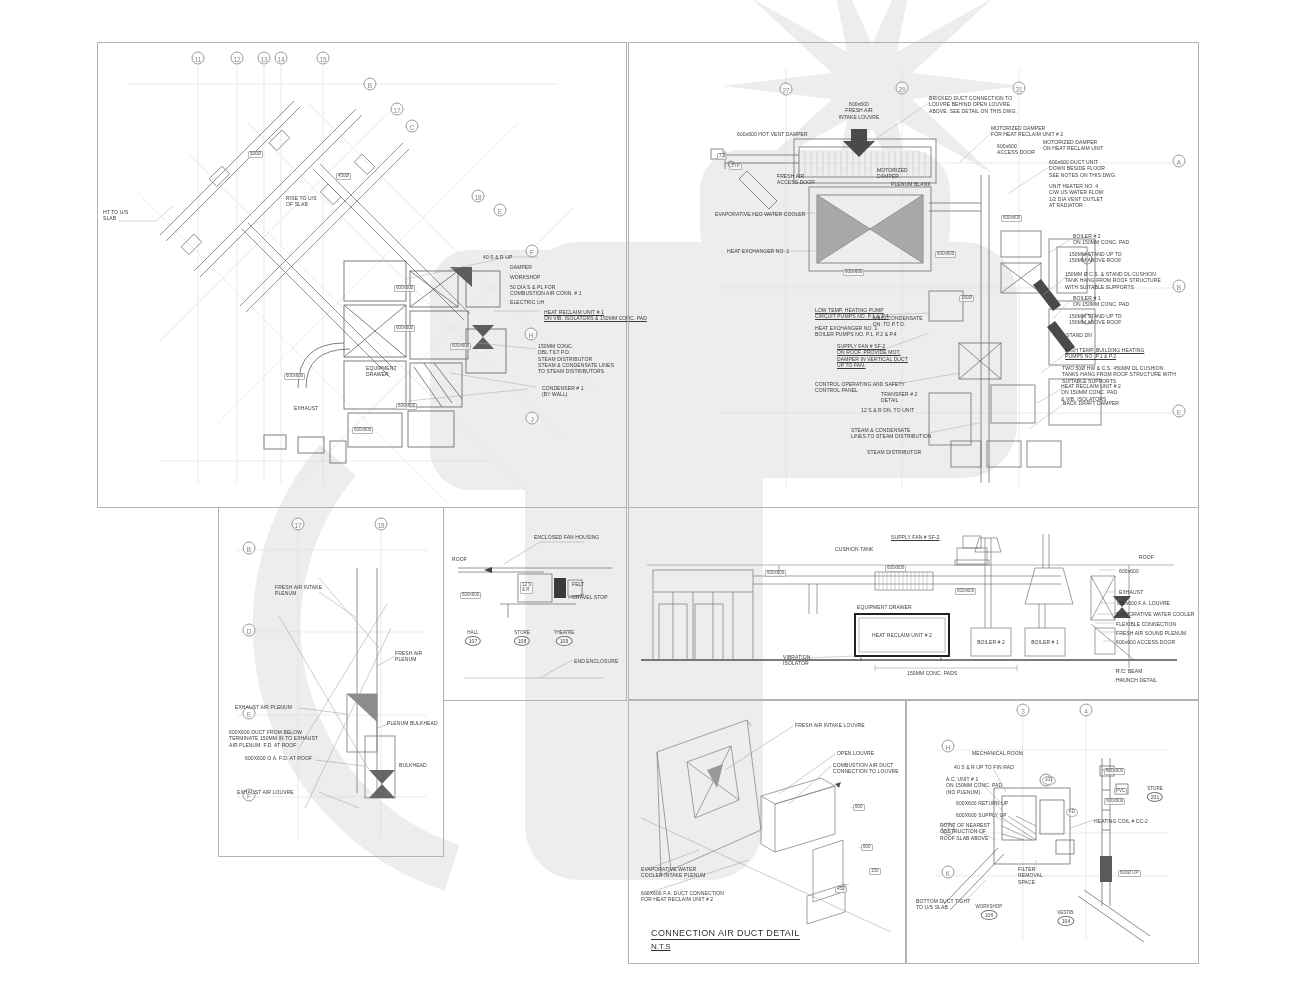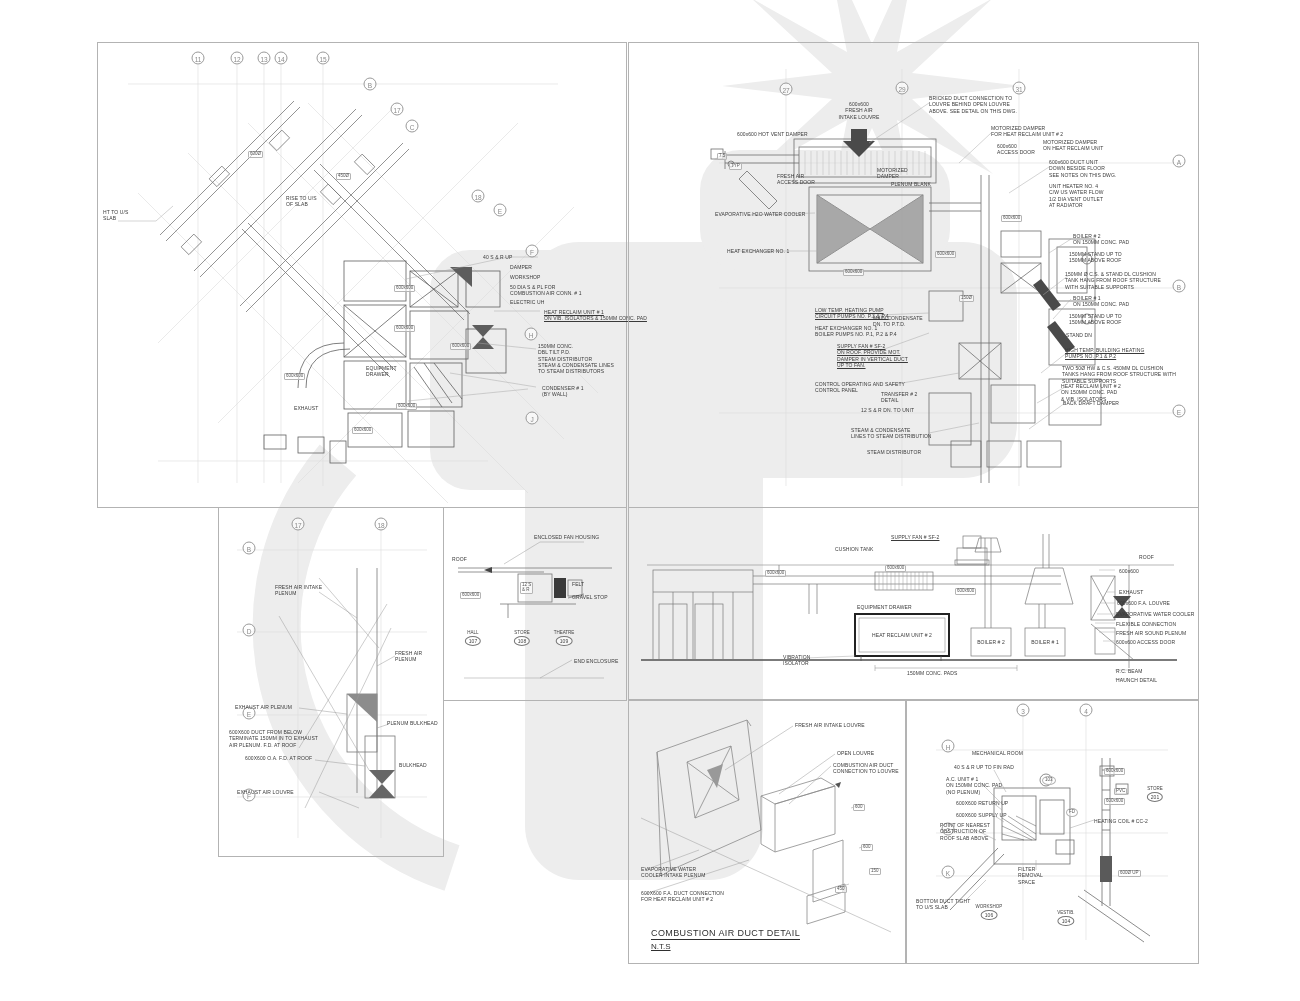--- a/index.html
+++ b/index.html
@@ -443,21 +443,21 @@
 CONNECTION TO LOUVRE</div>
         <div class="lbl" style="left: 12px; top: 166px;">EVAPORATIVE WATER
 COOLER INTAKE PLENUM</div>
         <div class="lbl" style="left: 12px; top: 190px;">600X600 F.A. DUCT CONNECTION
 FOR HEAT RECLAIM UNIT # 2</div>
         <div class="tag" style="left: 224px; top: 104px;">600</div>
         <div class="tag" style="left: 232px; top: 144px;">600</div>
         <div class="tag" style="left: 206px; top: 186px;">450</div>
         <div class="tag" style="left: 240px; top: 168px;">150</div>
       </div>
-    <div class="det-title">COMBUSTION AIR DUCT DETAIL</div>
+    <div class="det-title">CONNECTION AIR DUCT DETAIL</div>
     <div class="det-scale">N.T.S</div>
   </div>
 
   <div class="panel" id="p-br">
     <svg class="lines" viewBox="0 0 292 263">
       <g stroke="#dcdcdc" stroke-width="0.6" fill="none">
         <path d="M117,14V240M180,14V240"></path>
         <path d="M30,50H262M30,133H262M30,176H262"></path>
       </g>
       <g stroke="#6e6e6e" stroke-width="0.8" fill="none">

